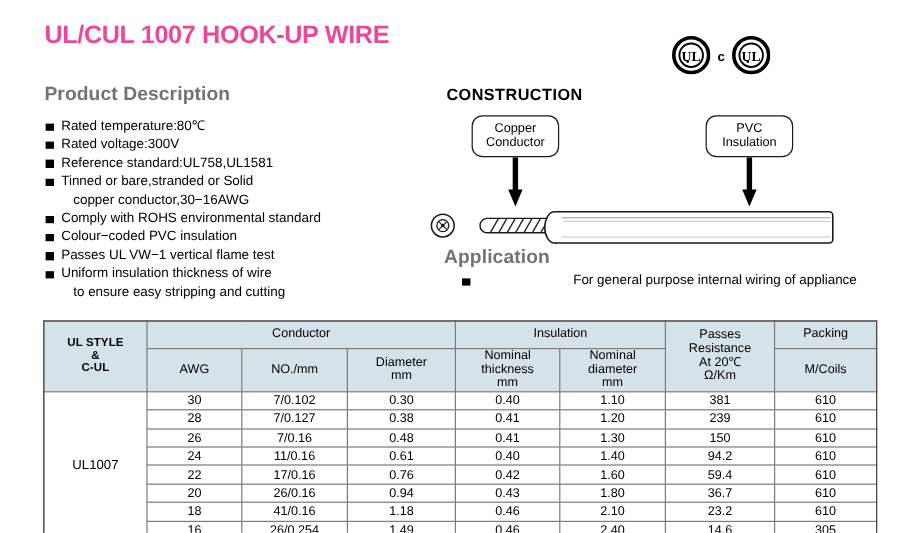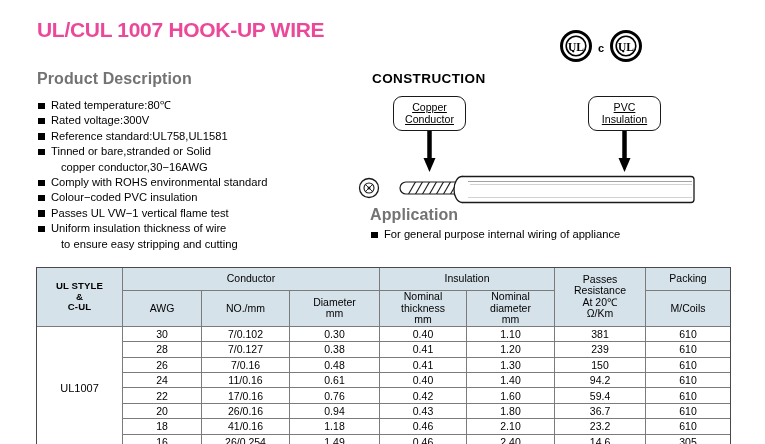--- a/index.html
+++ b/index.html
@@ -59,22 +59,23 @@
   .bullet-list li.cont { padding-left: 24px; }
 
   #product-description-list {
     position: absolute;
     left: 37px; top: 98px;
     width: 300px;
   }
 
   #application-list {
     position: absolute;
-    left: 370px; top: 227px;
+    left: 384px; top: 227px;
     width: 330px;
+    text-align: right;
   }
 
   
   #construction-heading {
     position: absolute;
     left: 372px; top: 71px;
     font-size: 13.5px;
     font-weight: bold;
     letter-spacing: 0.4px;
     color: #000;
@@ -84,21 +85,20 @@
     position: absolute;
     border: 1.6px solid #1a1a1a;
     border-radius: 9px;
     background: #fff;
     text-align: center;
     font-size: 10.6px;
     line-height: 12.4px;
     color: #000;
     padding: 4px 2px 5px 2px;
     box-sizing: border-box;
-    text-decoration: underline;
   }
   #copper-conductor-callout { left: 393px; top: 96px; width: 73px; height: 35px; }
   #pvc-insulation-callout  { left: 588px; top: 96px; width: 73px; height: 35px; }
 
   .callout-arrow {
     position: absolute;
     width: 13px;
   }
 
   

